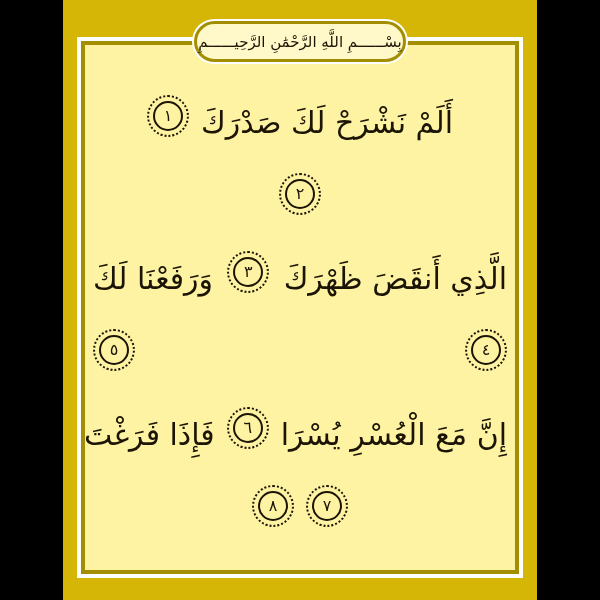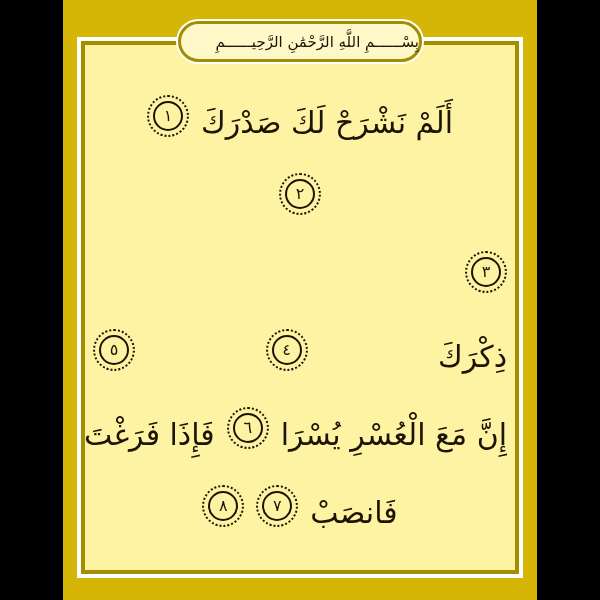--- a/index.html
+++ b/index.html
@@ -7,24 +7,24 @@
     --cartouche_bg:#fff8c9; --text:#1c1404; --white:#ffffff; --black:#000000;
   }
   html,body{margin:0;padding:0;background:#000;}
   .screen{position:relative;width:600px;height:600px;background:var(--black);overflow:hidden;
           font-family:"DejaVu Sans",sans-serif;}
   .gold-panel{position:absolute;left:63px;top:0;width:474px;height:600px;background:var(--gold);}
   .page{position:absolute;left:18px;top:41px;width:438px;height:533px;box-sizing:border-box;
         background:var(--page_bg);border:4px solid var(--frame_dark);
         box-shadow:0 0 0 4px var(--white);}
   .cartouche{position:absolute;left:50%;top:21px;transform:translateX(-50%);
-        width:244px;height:41px;box-sizing:border-box;z-index:5;
+        width:212px;height:41px;box-sizing:border-box;z-index:5;
         background:var(--cartouche_bg);border:3px solid var(--frame_dark);
         border-radius:22px;box-shadow:0 0 0 2px var(--white);
-        display:flex;align-items:center;justify-content:flex-end;}
+        display:flex;align-items:center;justify-content:center;}
   .bismillah{direction:rtl;font-size:15px;color:var(--text);white-space:nowrap;}
   .verses{position:absolute;left:8px;right:8px;top:32px;}
   .line{height:78px;display:flex;direction:rtl;align-items:center;justify-content:center;
         gap:12px;font-size:30px;color:var(--text);}
   .line.spread{justify-content:space-between;}
   .vt{white-space:nowrap;line-height:1;margin-top:14px;}
   .ayah{flex:0 0 auto;width:42px;height:42px;box-sizing:border-box;border-radius:50%;
         border:2px dotted var(--text);display:flex;align-items:center;justify-content:center;}
   .ayah-num{width:30px;height:30px;box-sizing:border-box;border-radius:50%;
         border:2px solid var(--text);display:flex;align-items:center;justify-content:center;
@@ -50,45 +50,45 @@
             </span>
         </div>
 
         <div class="line">
           <span class="ayah">
               <span class="ayah-num">٢</span>
             </span>
         </div>
 
         <div class="line spread">
+          <span class="vt">الَّذِي أَنقَضَ ظَهْرَكَ</span>
           <span class="ayah">
               <span class="ayah-num">٣</span>
             </span>
+          <span class="vt">وَرَفَعْنَا لَكَ</span>
         </div>
 
         <div class="line spread">
-          <span class="vt">ذِكْرَكَ</span>
           <span class="ayah">
               <span class="ayah-num">٤</span>
             </span>
           <span class="ayah">
               <span class="ayah-num">٥</span>
             </span>
         </div>
 
         <div class="line spread">
           <span class="vt">إِنَّ مَعَ الْعُسْرِ يُسْرَا</span>
           <span class="ayah">
               <span class="ayah-num">٦</span>
             </span>
           <span class="vt">فَإِذَا فَرَغْتَ</span>
         </div>
 
         <div class="line">
-          <span class="vt">فَانصَبْ</span>
           <span class="ayah">
               <span class="ayah-num">٧</span>
             </span>
           <span class="ayah">
               <span class="ayah-num">٨</span>
             </span>
         </div>
 
       </div>
     </div>

